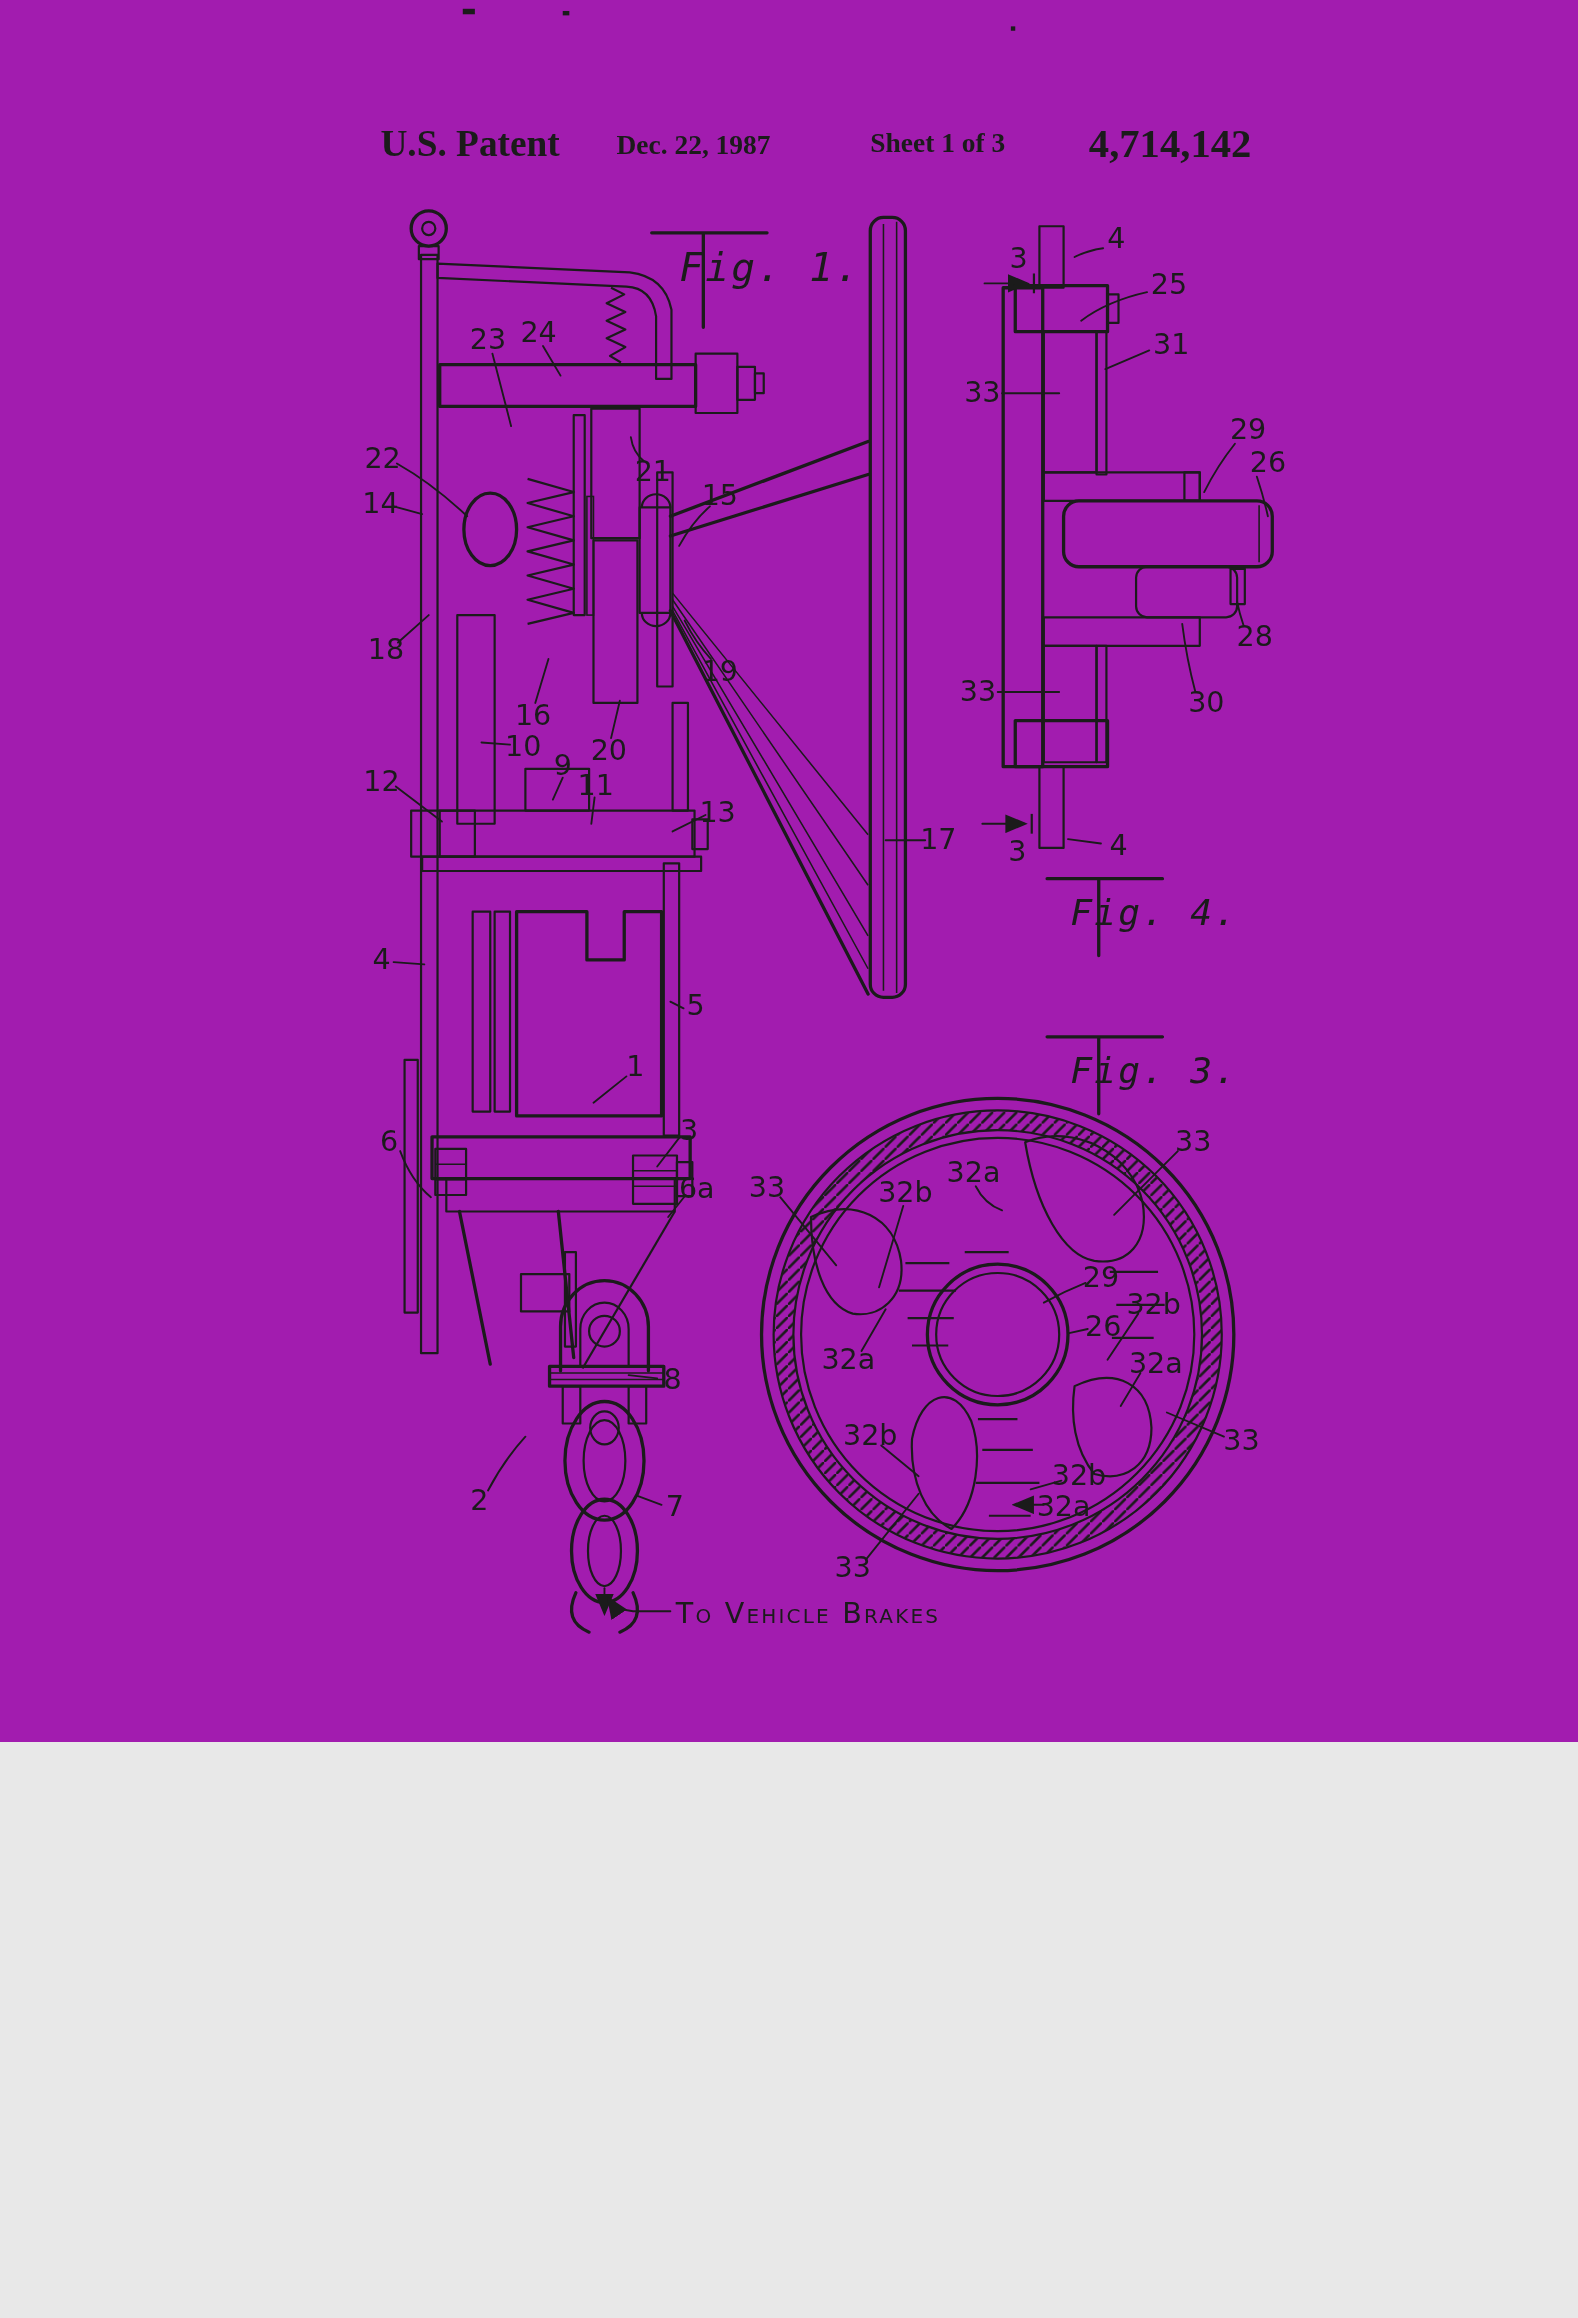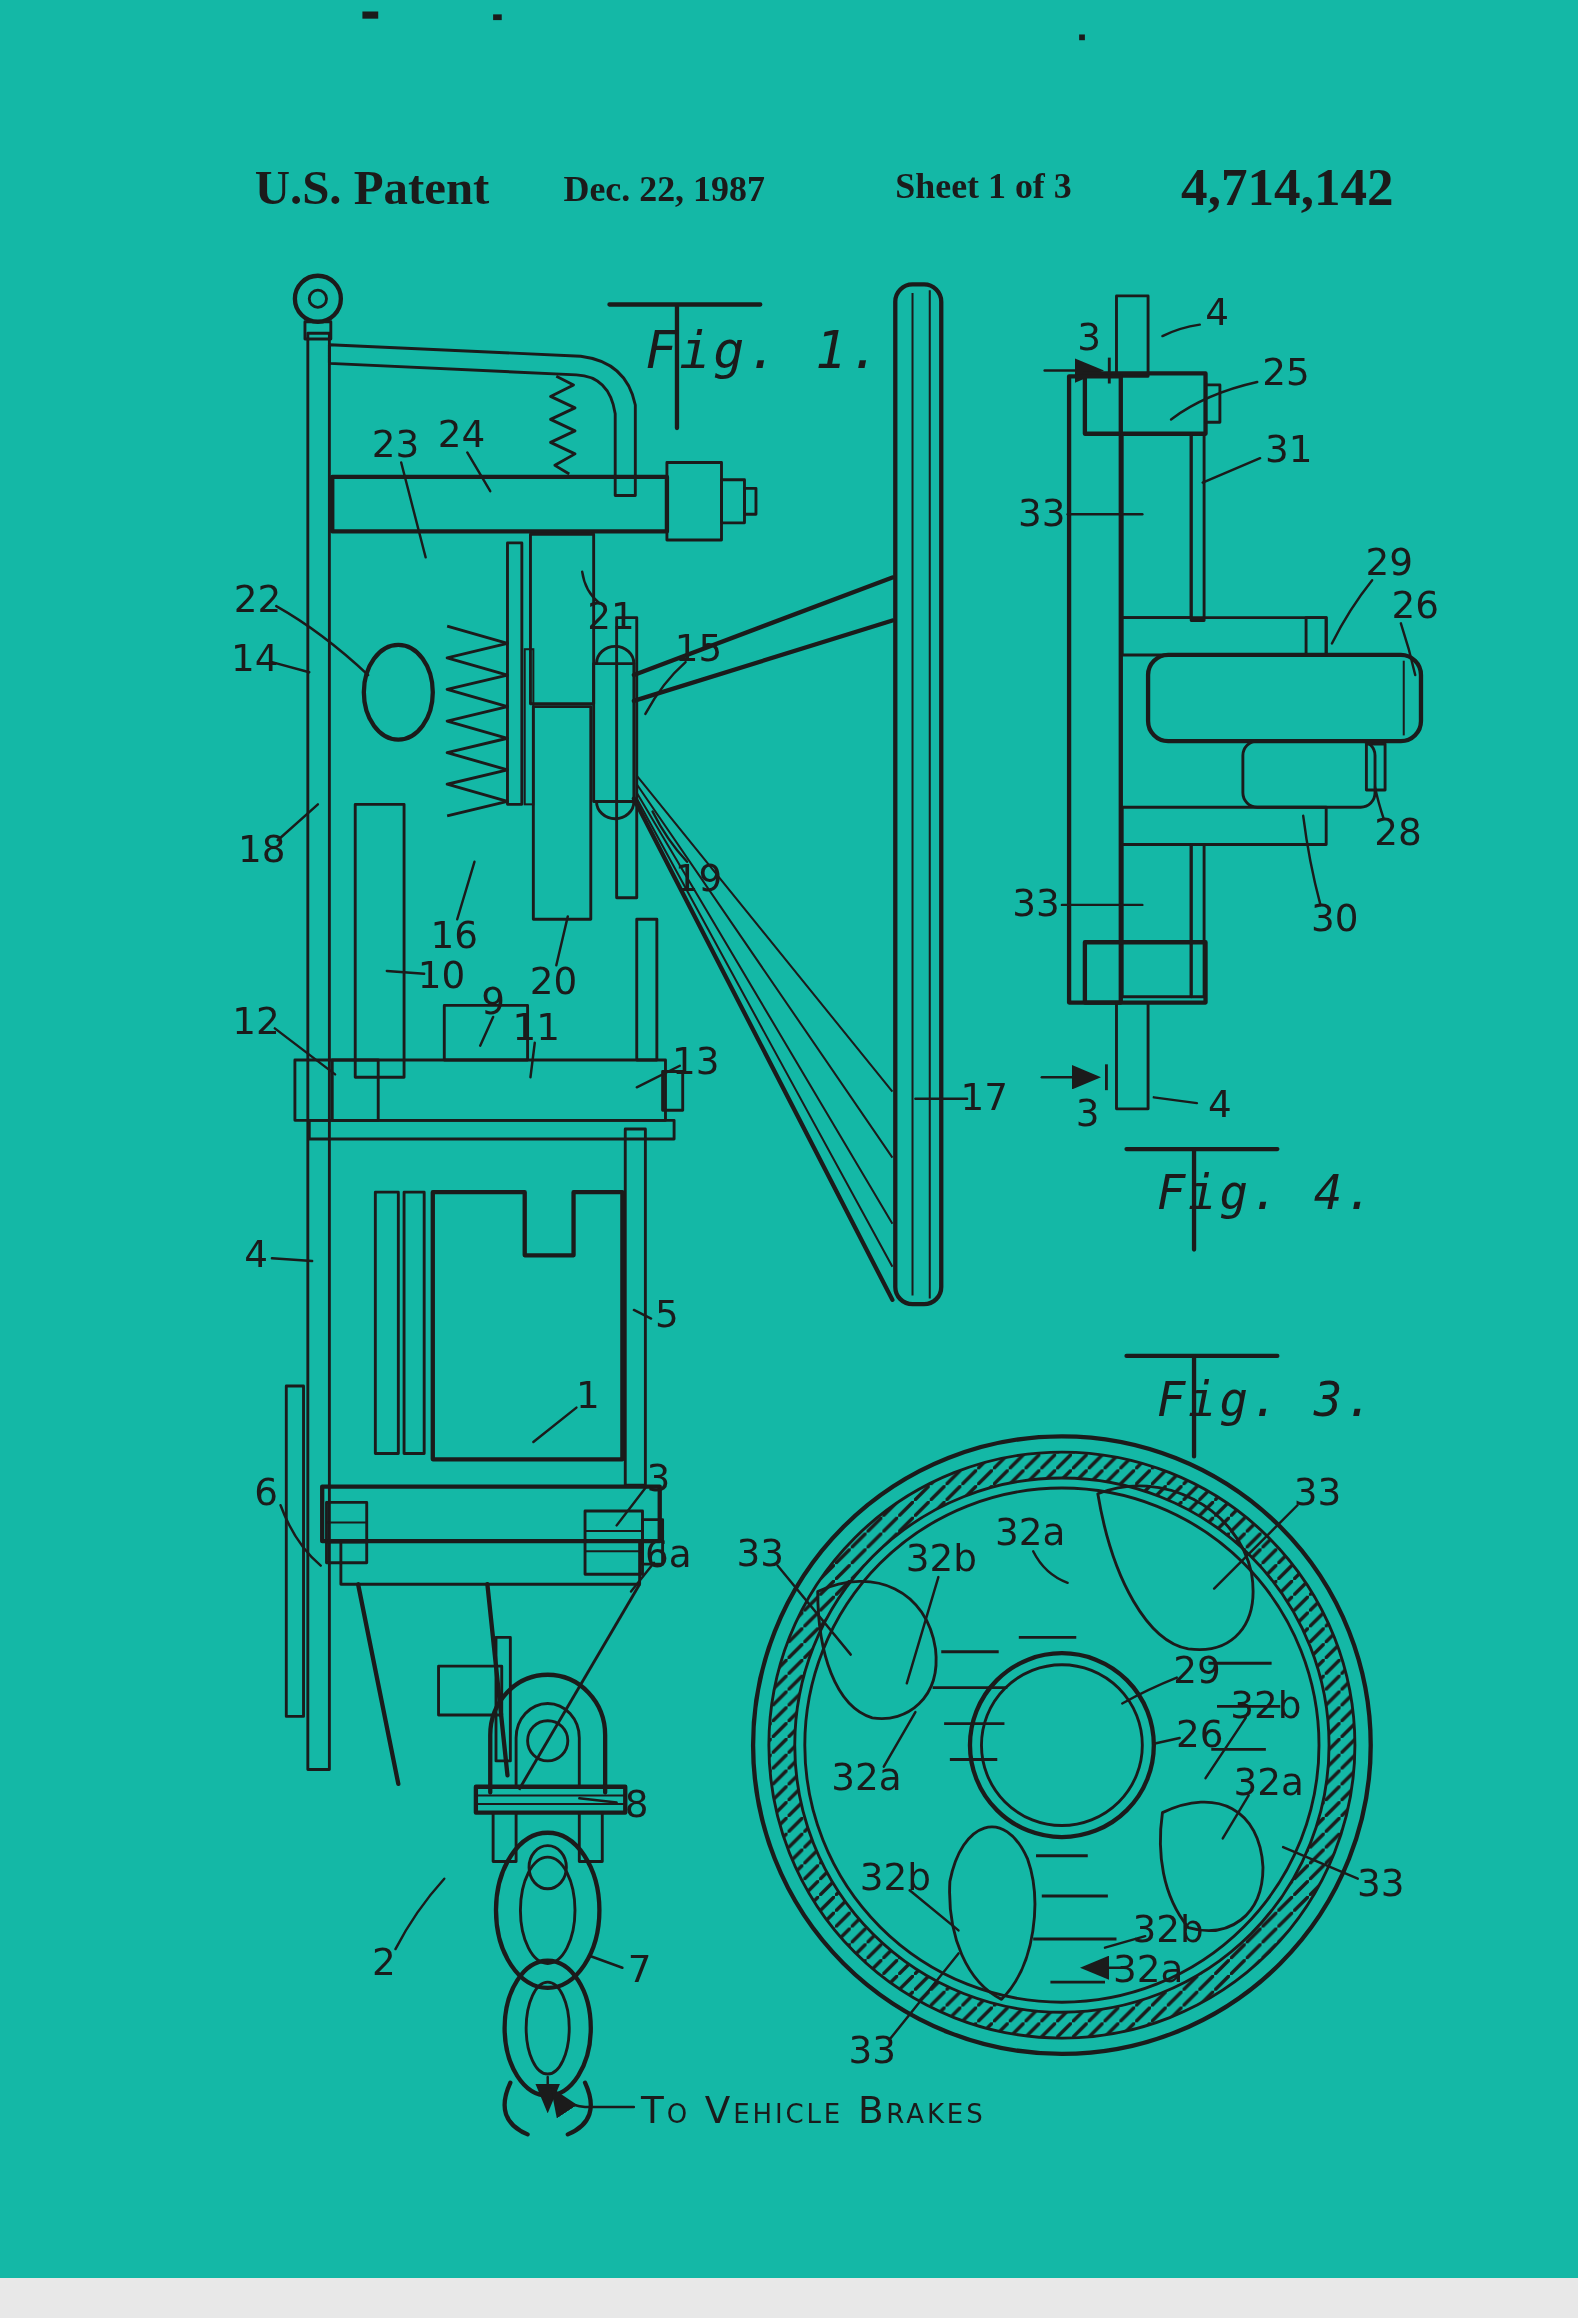--- a/index.html
+++ b/index.html
@@ -1,19 +1,19 @@
 <!DOCTYPE html>
 <html style="font-size:11px"><head>
 <meta charset="utf-8">
 <style>
   html,body{margin:0;padding:0;background:#e8e8e8;}
   .sheet{
     position:relative;
-    width:1578px;height:2278px;
-    background:#14b8a6;
+    width:1578px;height:1742px;
+    background:#a21caf;
     overflow:hidden;
     font-family:"Liberation Serif", serif;
   }
   svg{position:absolute;left:0;top:0;width:100%;height:100%;}
   text{fill:#1b1b1b;}
   .hdr-title{font:bold 34px "Liberation Serif", serif;}
   .hdr-date{font:bold 25px "Liberation Serif", serif;}
   .hdr-sheet{font:bold 25px "Liberation Serif", serif;}
   .hdr-num{font:bold 37px "Liberation Serif", serif;}
   .caption{font:italic 36px "DejaVu Sans Mono", monospace;letter-spacing:2px;}

